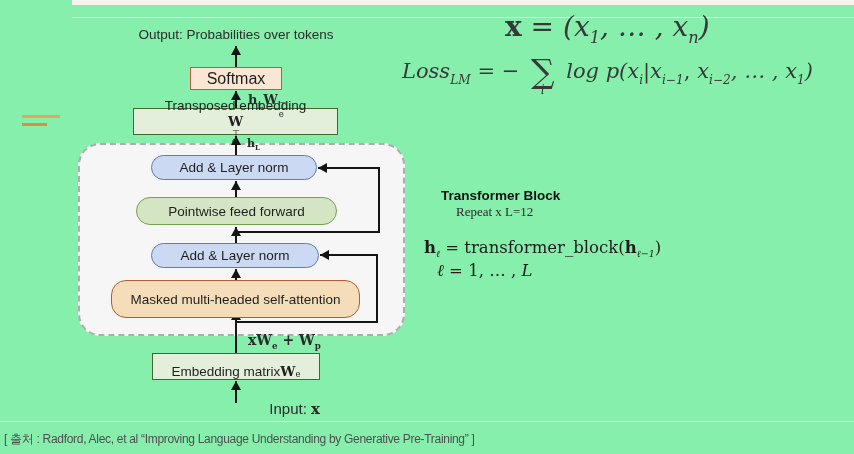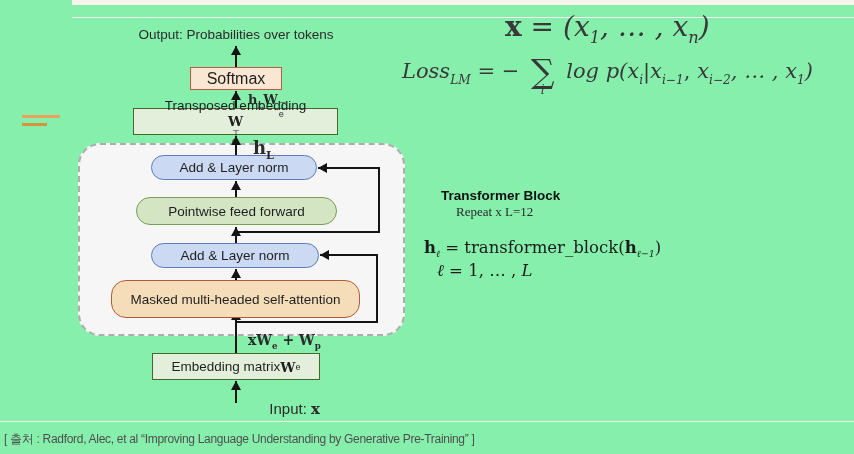--- a/index.html
+++ b/index.html
@@ -23,37 +23,37 @@
 
   .wires{position:absolute;left:0;top:0;}
 
   
   .node{position:absolute;box-sizing:border-box;display:flex;align-items:center;justify-content:center;
         font-size:13.5px;color:#1f1f1f;white-space:nowrap;}
   .rect{border:1.8px solid;}
   .pill{border:1.8px solid;}
   .softmax{left:190px;top:67px;width:92px;height:23px;background:var(--softmax-fill,#F9E6D3);border-color:var(--softmax-border,#BE5B40);font-size:16px;}
   .transposed{left:133px;top:108px;width:205px;height:27px;background:var(--green-fill,#E4EFDB);border-color:var(--green-border,#45682F);flex-direction:column;}
-  .embedding{left:152px;top:353px;width:168px;height:27px;background:var(--green-fill,#E4EFDB);border-color:var(--green-border,#45682F);}
+  .embedding{left:152px;top:353px;width:168px;height:27px;background:var(--green-fill,#E4EFDB);border-color:var(--green-border,#45682F);align-items:flex-end;}
   .aln-top{left:151px;top:155px;width:166px;height:25px;border-radius:13px;background:var(--blue-fill,#CBD9F3);border-color:var(--blue-border,#5D7DB8);}
   .aln-bottom{left:151px;top:243px;width:168px;height:25px;border-radius:13px;background:var(--blue-fill,#CBD9F3);border-color:var(--blue-border,#5D7DB8);}
   .ff{left:136px;top:197px;width:201px;height:28px;border-radius:14px;background:var(--pillgreen-fill,#D4E5C4);border-color:var(--pillgreen-border,#75A055);}
   .attn{left:111px;top:280px;width:249px;height:38px;border-radius:15px;background:var(--attention-fill,#F6DDBA);border-color:var(--attention-border,#B25B38);}
 
   
   .lbl{position:absolute;white-space:nowrap;color:#2b2b2b;}
   .output-lbl{left:130px;top:27px;width:212px;text-align:center;font-size:13.5px;}
   .input-lbl{left:152px;top:400px;width:168px;text-align:right;font-size:15px;}
   .mb{font-family:"DejaVu Serif",serif;font-weight:bold;}
   .mi{font-style:italic;}
   sub.ms{font-size:0.62em;font-family:"DejaVu Serif",serif;}
   .stack{display:inline-flex;flex-direction:column;line-height:1;font-size:8.5px;
          font-family:"DejaVu Serif",serif;vertical-align:-4px;margin-left:1px;font-weight:normal;}
   .edge-hlwe{left:248px;top:92px;font-size:13px;}
-  .edge-hl{left:253px;top:137px;font-size:18px;}
+  .edge-hl{left:247px;top:137px;font-size:11px;}
   .edge-xwe{left:248px;top:332px;font-size:14px;}
 
   
   .tb-title{left:441px;top:188px;font-size:13.5px;font-weight:bold;color:#111;}
   .tb-repeat{left:456px;top:204px;font-size:13px;color:#2a2a2a;font-family:Liberation Serif, serif;}
   .h-formula{left:424px;top:238px;font-size:16.5px;font-family:"DejaVu Serif",serif;color:#1c1c1c;}
   .l-formula{left:437px;top:261px;font-size:16.5px;font-family:"DejaVu Serif",serif;color:#1c1c1c;}
 
   
   .formula{position:absolute;font-family:"DejaVu Serif",serif;color:#383838;white-space:nowrap;}

